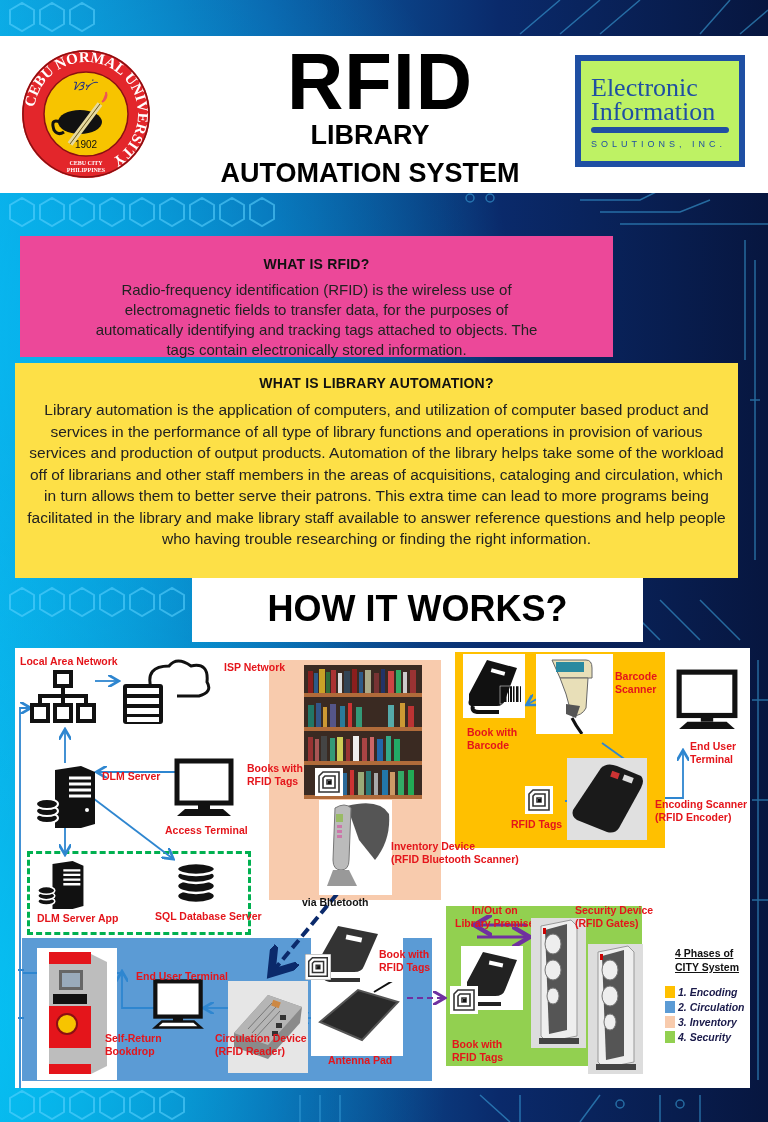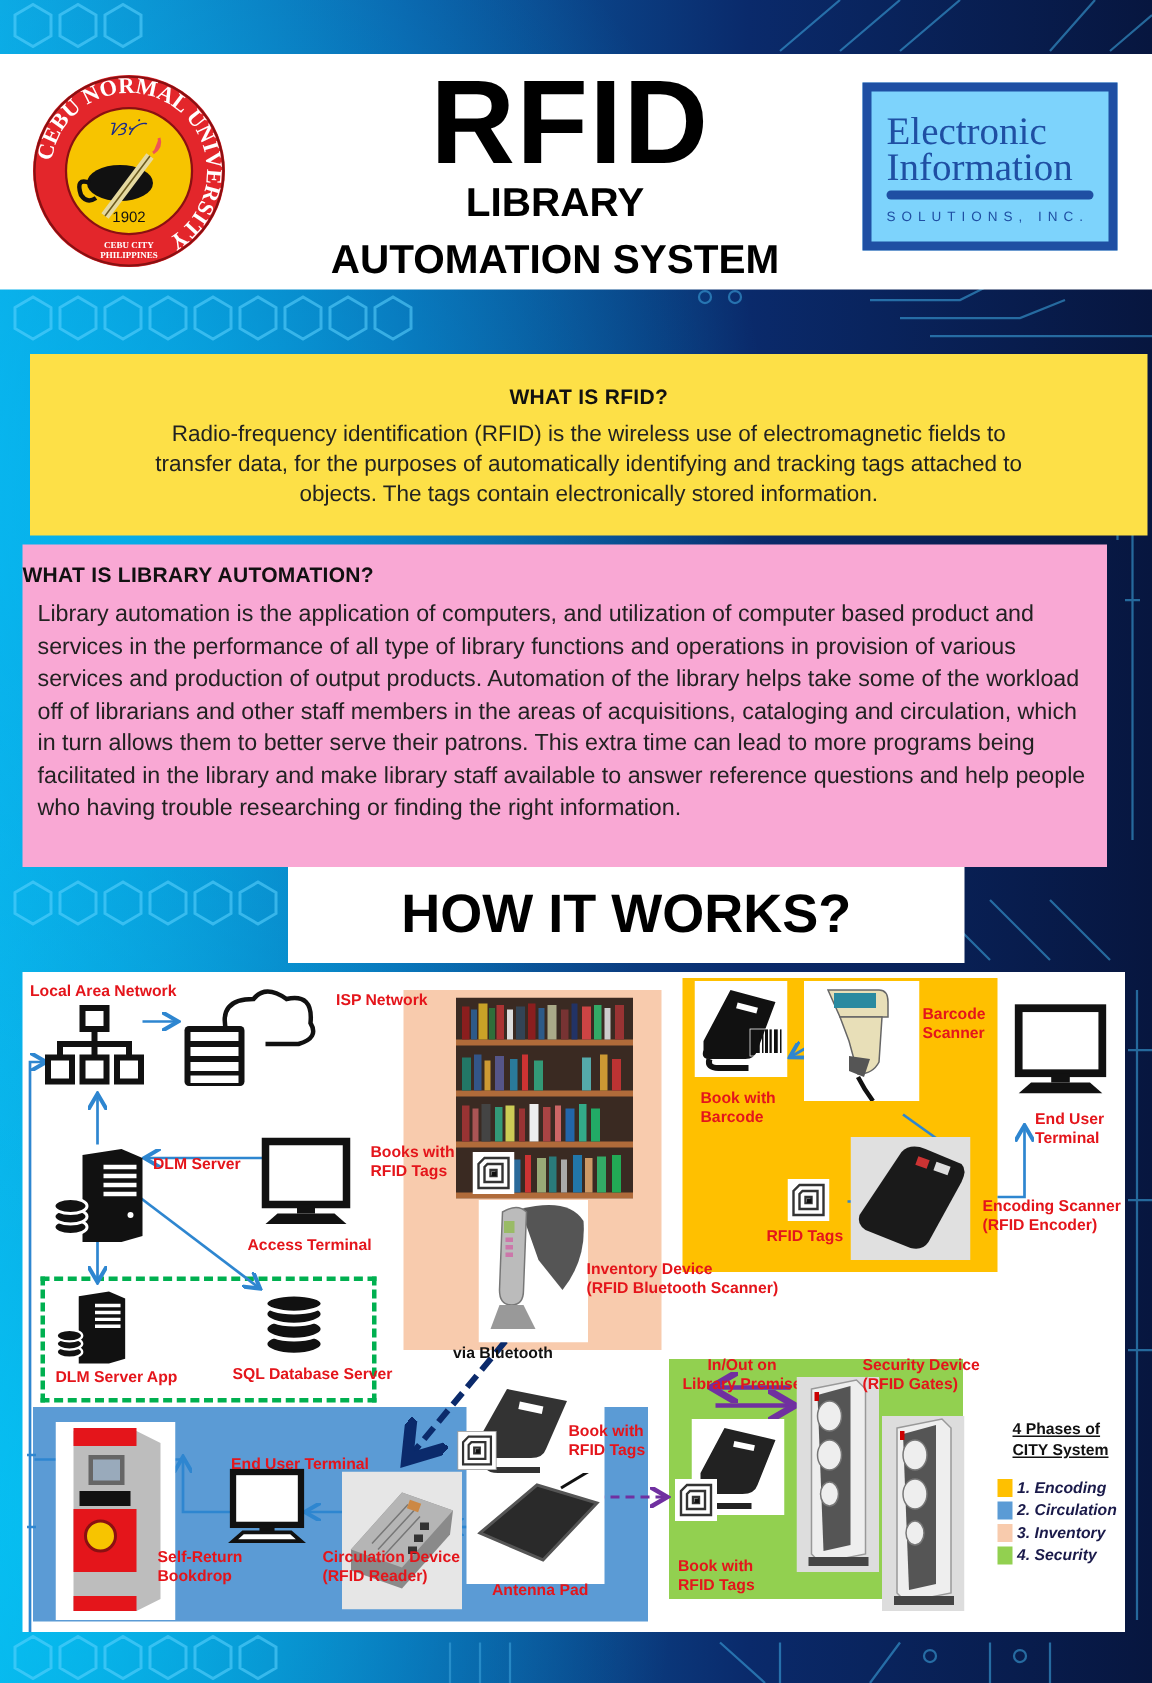--- a/index.html
+++ b/index.html
@@ -28,47 +28,47 @@
   .title-lib {
     position: absolute; left: 200px; top: 84px; width: 340px; text-align: center;
     font-weight: 700; font-size: 27px; color: #000;
   }
   .title-sys {
     position: absolute; left: 170px; top: 122px; width: 400px; text-align: center;
     font-weight: 700; font-size: 27px; color: #000;
   }
   .eis-logo {
     position: absolute; left: 575px; top: 19px; width: 170px; height: 112px;
-    border: 6px solid #1f4fa3; background: #7dd3fc;
+    border: 6px solid #1f4fa3; background: #bef264;
   }
   .eis-line1, .eis-line2 {
     position: absolute; left: 10px; font-family: "Liberation Serif", serif;
     font-size: 26px; color: #1f4fa3; line-height: 1;
   }
   .eis-line1 { top: 14px; }
   .eis-line2 { top: 38px; }
   .eis-bar {
     position: absolute; left: 10px; top: 66px; width: 138px; height: 6px;
     background: #1f4fa3; border-radius: 3px;
   }
   .eis-line3 {
     position: absolute; left: 10px; top: 78px; width: 140px; font-size: 9px;
     letter-spacing: 4px; color: #1f4fa3; font-weight: 400;
   }
 
   
   .box-rfid {
-    position: absolute; left: 20px; top: 236px; width: 745px; height: 121px;
-    background: #fde047; text-align: center; padding-top: 20px;
+    position: absolute; left: 20px; top: 236px; width: 593px; height: 121px;
+    background: #ec4899; text-align: center; padding-top: 20px;
   }
   .box-title { font-weight: 700; font-size: 14px; color: #111; margin-bottom: 8px; letter-spacing: 0.2px; }
   .box-rfid .body { font-size: 15px; line-height: 20px; color: #222; padding: 0 70px; }
   .box-auto {
     position: absolute; left: 15px; top: 363px; width: 723px; height: 215px;
-    background: #f9a8d4; padding-top: 12px;
+    background: #fde047; text-align: center; padding-top: 12px;
   }
   .box-auto .body { font-size: 15.5px; line-height: 21.5px; color: #222; padding: 0 10px; }
 
   .how {
     position: absolute; left: 192px; top: 578px; width: 451px; height: 64px;
     background: #fff; text-align: center; font-weight: 700; font-size: 36px;
     color: #000; line-height: 62px;
   }
 
   
@@ -414,21 +414,21 @@
     <rect x="16" y="46" width="34" height="10" fill="#111"></rect>
     <circle cx="30" cy="76" r="10" fill="#f7c400" stroke="#8a1012" stroke-width="2"></circle>
   </svg>
   <div class="lbl" style="left:90px; top:384px;"><span>Self-Return</span><br><span>Bookdrop</span></div>
 
   <svg class="ico" style="left:137px; top:329px;" width="52" height="54" viewBox="0 0 62 60">
     <rect x="4" y="3" width="54" height="42" fill="#fff" stroke="#111" stroke-width="5"></rect>
     <rect x="25" y="45" width="12" height="6" fill="#111"></rect>
     <path d="M4 58 L12 51 H50 L58 58 Z" fill="#fff" stroke="#111" stroke-width="3"></path>
   </svg>
-  <div class="lbl" style="left:115px; top:322px;padding-left:24px;">End User Terminal</div>
+  <div class="lbl" style="left:97px; top:322px;padding-left:24px;">End User Terminal</div>
 
   <svg class="ico" style="left:213px; top:333px;" width="80" height="92" viewBox="0 0 80 92">
     <rect width="80" height="92" fill="#e6e6e6"></rect>
     <path d="M6 52 L40 14 L74 26 L72 42 L40 78 L6 66 Z" fill="#8a8a8a"></path>
     <path d="M6 52 L40 14 L74 26 L40 64 Z" fill="#b5b5b5"></path>
     <g stroke="#777" stroke-width="1">
         <path d="M20 48 L44 22 M24 52 L48 26 M28 56 L52 30"></path>
       </g>
     <rect x="44" y="20" width="8" height="6" fill="#c84" transform="rotate(20 48 23)"></rect>
     <g fill="#333">

